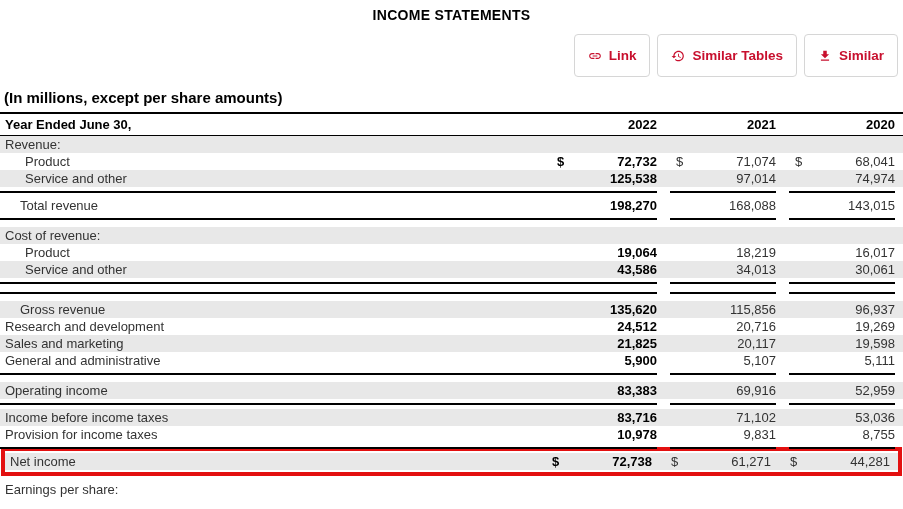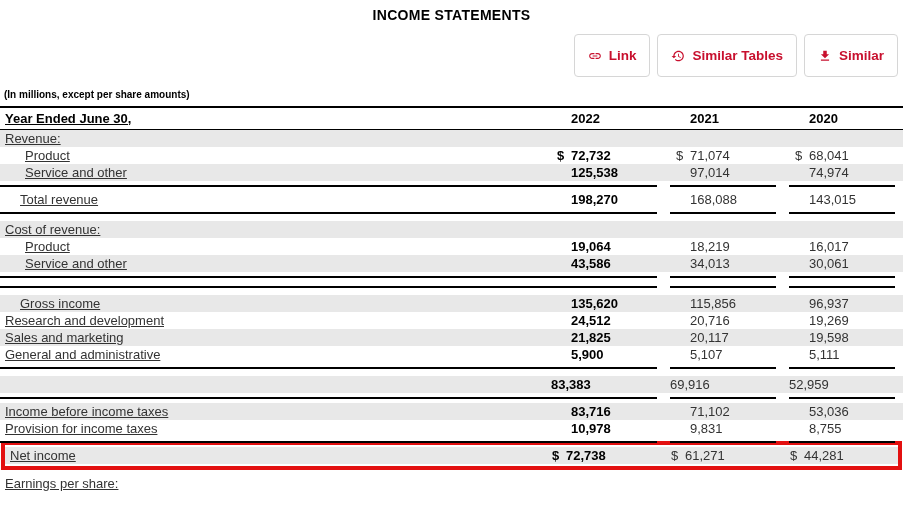--- a/index.html
+++ b/index.html
@@ -12,33 +12,33 @@
   .page{width:903px;height:509px;overflow:hidden;position:relative;background:#fff;}
 
   .title{margin:7px 0 0;text-align:center;font-size:14px;font-weight:bold;color:#000;letter-spacing:.3px;}
 
   .toolbar{display:flex;justify-content:flex-end;gap:7px;margin:11px 5px 0 0;}
   .btn{display:inline-flex;align-items:center;gap:7px;background:#fff;border:1px solid #d6d6d6;
        border-radius:4px;padding:12px 13px;font-family:inherit;font-weight:bold;font-size:13.5px;
        color:var(--accent);cursor:pointer;line-height:17px;}
   .btn svg{display:block;flex:none;}
 
-  .note{font-size:10px;font-weight:bold;color:#000;margin:12px 0 6px 4px;}
+  .note{font-size:15px;font-weight:bold;color:#000;margin:12px 0 6px 4px;}
 
   .fintable{font-size:13px;width:903px;}
   .row{display:grid;grid-template-columns:1fr 20px 86px 13px 20px 86px 13px 20px 86px 8px;
        align-items:center;min-height:17px;line-height:17px;white-space:nowrap;}
   .header-row{font-weight:bold;color:#000;border-top:2px solid #000;border-bottom:1px solid #000;
        min-height:21px;line-height:21px;}
   .shaded{background:var(--stripe);}
-  .c-label{padding-left:5px;overflow:hidden;text-decoration:underline;}
+  .c-label{padding-left:5px;overflow:hidden;}
   .ind-1{padding-left:25px;}
   .ind-2{padding-left:20px;}
   .c-d{padding-left:6px;}
-  .c-v{text-align:left;}
+  .c-v{text-align:right;}
   .b{font-weight:bold;color:#000;}
   .row.rule{min-height:0;height:4px;line-height:0;}
   .rule .seg{border-bottom:2px solid #000;height:4px;}
   .rule .nseg{height:4px;}
   .sp{width:100%;}
   .highlight-box{border:4px solid var(--hl);margin:0 1px;padding:2px 0;}
 </style>
 </head>
 <body>
 
@@ -203,21 +203,21 @@
         <div class="row rule">
           <div class="seg" style="grid-column: 1 / 4;"></div>
           <div class="nseg" style="grid-column: 4 / 5;"></div>
           <div class="seg" style="grid-column: 5 / 7;"></div>
           <div class="nseg" style="grid-column: 7 / 8;"></div>
           <div class="seg" style="grid-column: 8 / 10;"></div>
           <div class="nseg" style="grid-column: 10 / 11;"></div>
         </div>
         <div class="sp" style="height: 9px;"></div>
         <div class="row shaded">
-          <div class="c-label ind-2">Gross income</div>
+          <div class="c-label ind-2">Gross revenue</div>
           <div class="c-d b"></div>
           <div class="c-v b">135,620</div>
           <div class="c-gap"></div>
           <div class="c-d"></div>
           <div class="c-v">115,856</div>
           <div class="c-gap"></div>
           <div class="c-d"></div>
           <div class="c-v">96,937</div>
           <div class="c-pad"></div>
         </div>
@@ -260,20 +260,21 @@
         <div class="row rule">
           <div class="seg" style="grid-column: 1 / 4;"></div>
           <div class="nseg" style="grid-column: 4 / 5;"></div>
           <div class="seg" style="grid-column: 5 / 7;"></div>
           <div class="nseg" style="grid-column: 7 / 8;"></div>
           <div class="seg" style="grid-column: 8 / 10;"></div>
           <div class="nseg" style="grid-column: 10 / 11;"></div>
         </div>
         <div class="sp" style="height: 9px;"></div>
         <div class="row shaded">
+          <div class="c-label">Operating income</div>
           <div class="c-d b"></div>
           <div class="c-v b">83,383</div>
           <div class="c-gap"></div>
           <div class="c-d"></div>
           <div class="c-v">69,916</div>
           <div class="c-gap"></div>
           <div class="c-d"></div>
           <div class="c-v">52,959</div>
           <div class="c-pad"></div>
         </div>

